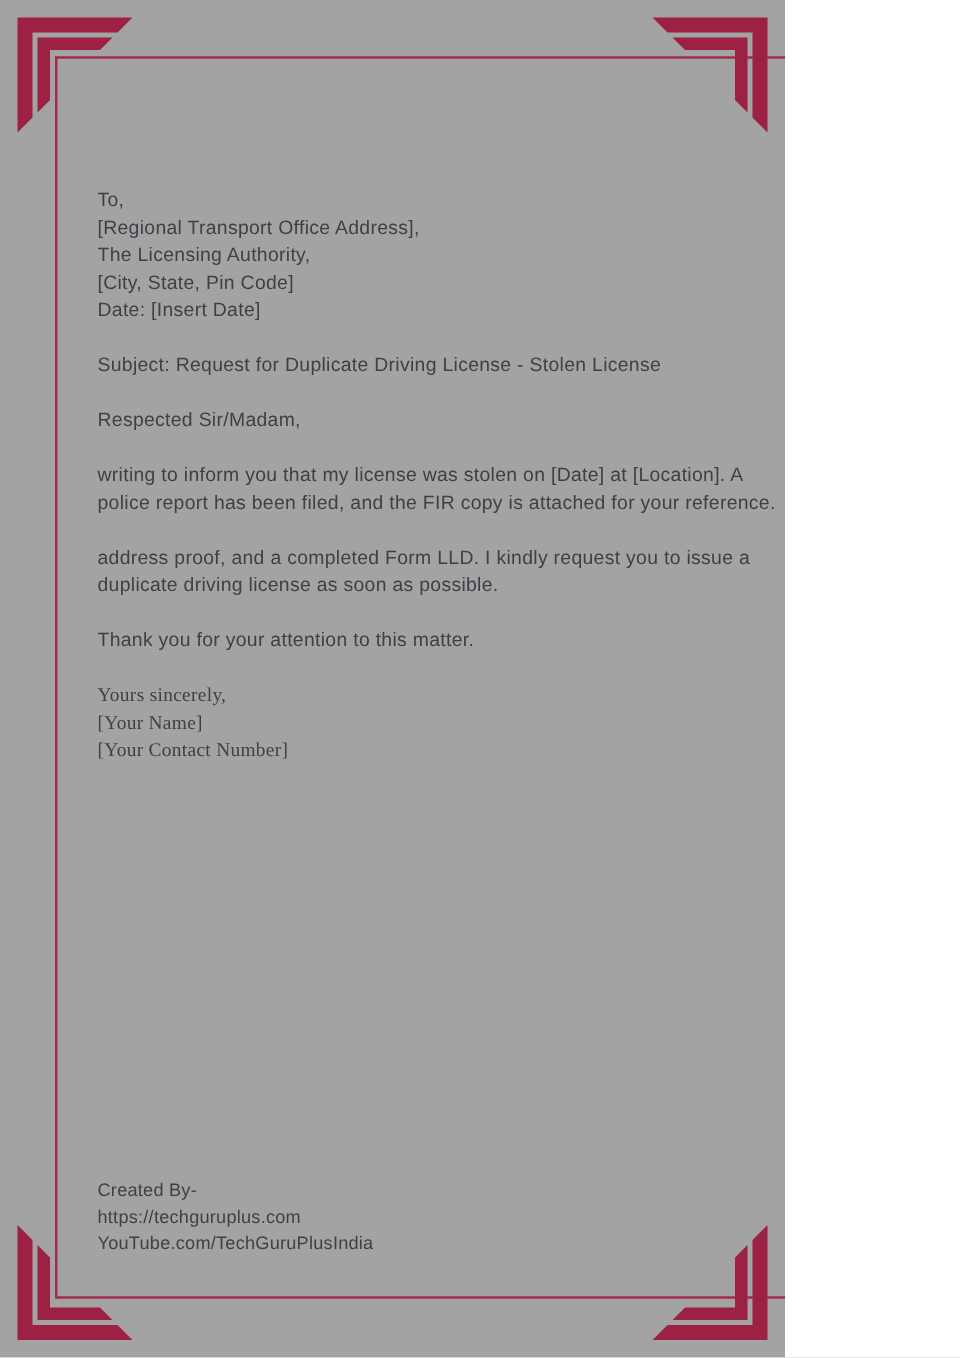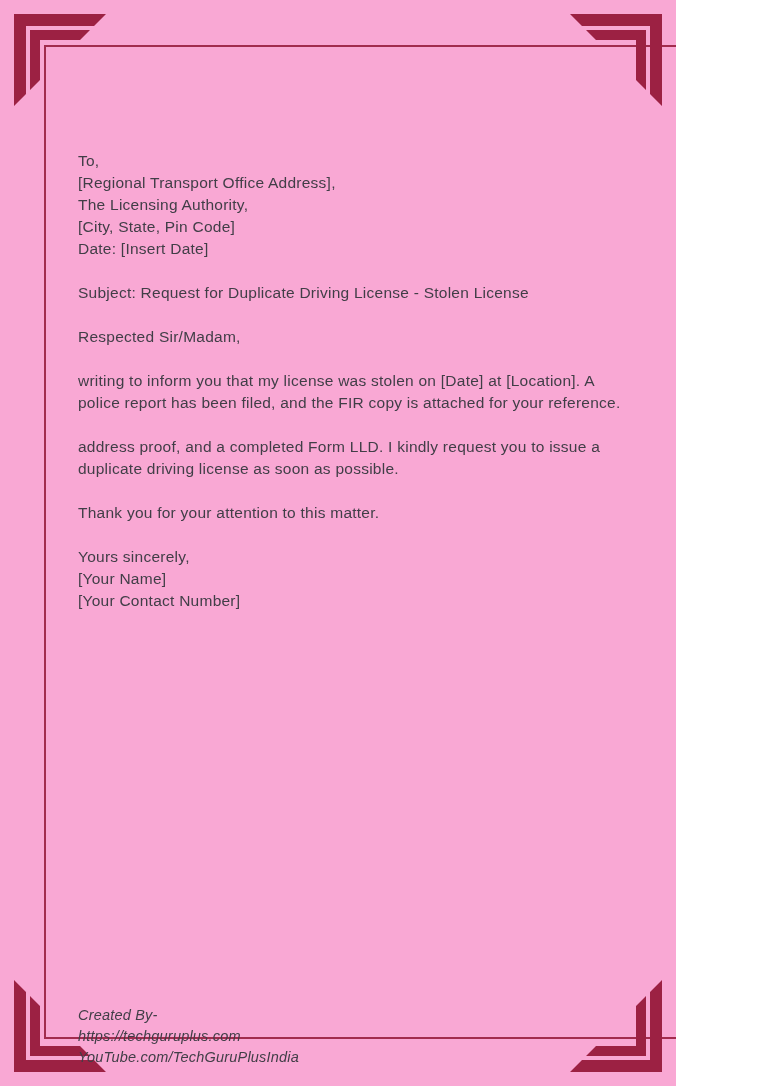--- a/index.html
+++ b/index.html
@@ -4,23 +4,23 @@
 <style>
   * { margin: 0; padding: 0; box-sizing: border-box; }
   html, body { background: #ffffff; }
   body {
     font-family: "Liberation Sans", sans-serif;
     width: 768px;
     height: 1086px;
   }
   .page {
     position: relative;
-    width: 676px;
+    width: 628px;
     height: 1086px;
-    background: #f9a8d4;
+    background: #a3a3a3;
     overflow: hidden;
   }
   .frame {
     position: absolute;
     left: 44px;
     top: 45px;
     width: 678px;
     height: 994px;
     border: 2.5px solid var(--frame, #a22c4e);
   }
@@ -41,32 +41,31 @@
     position: absolute;
     left: 78px;
     top: 150px;
     width: 630px;
     color: var(--text, #413e47);
     font-size: 15.5px;
     line-height: 22px;
     letter-spacing: 0.25px;
   }
   .block { margin-bottom: 22px; }
-  .block:last-child { margin-bottom: 0; }
+  .block:last-child { margin-bottom: 0; font-family: Liberation Serif, serif; }
   .line { white-space: nowrap; }
 
   .footer {
     position: absolute;
     left: 78px;
-    top: 1005px;
+    top: 943px;
     color: var(--text, #413e47);
     font-size: 14.5px;
     line-height: 21px;
     letter-spacing: 0.2px;
-    font-style: italic;
   }
 </style>
 </head>
 <body>
 
 <div class="page">
 
   <div class="frame"></div>
 
   <div class="corner tl">

